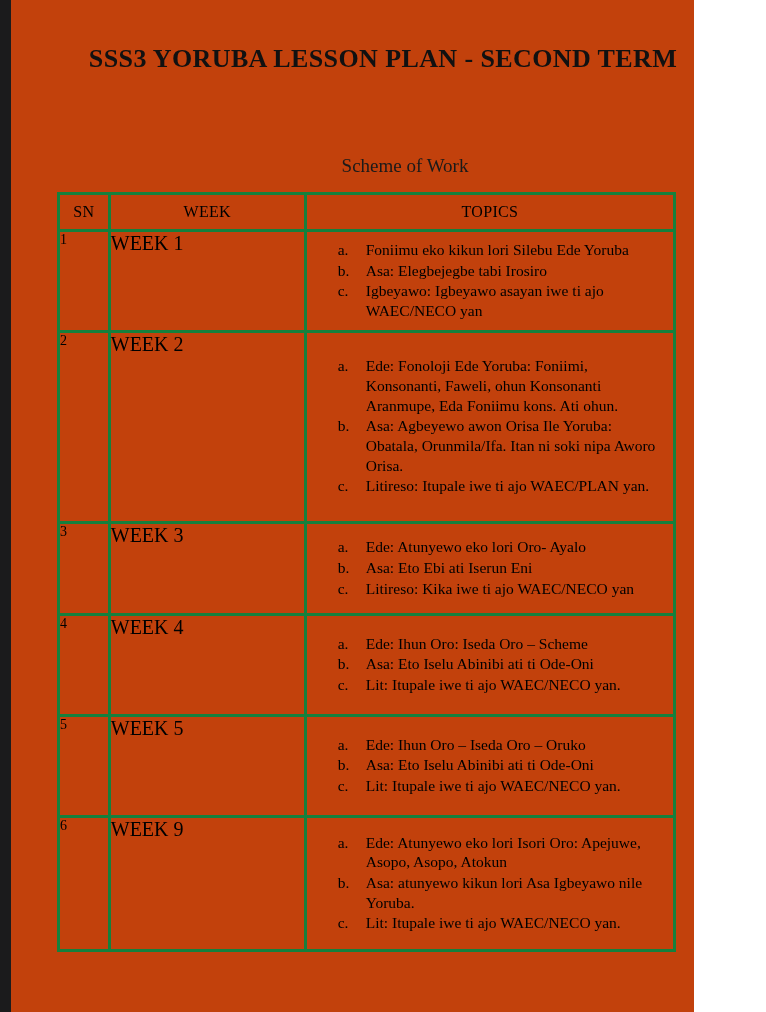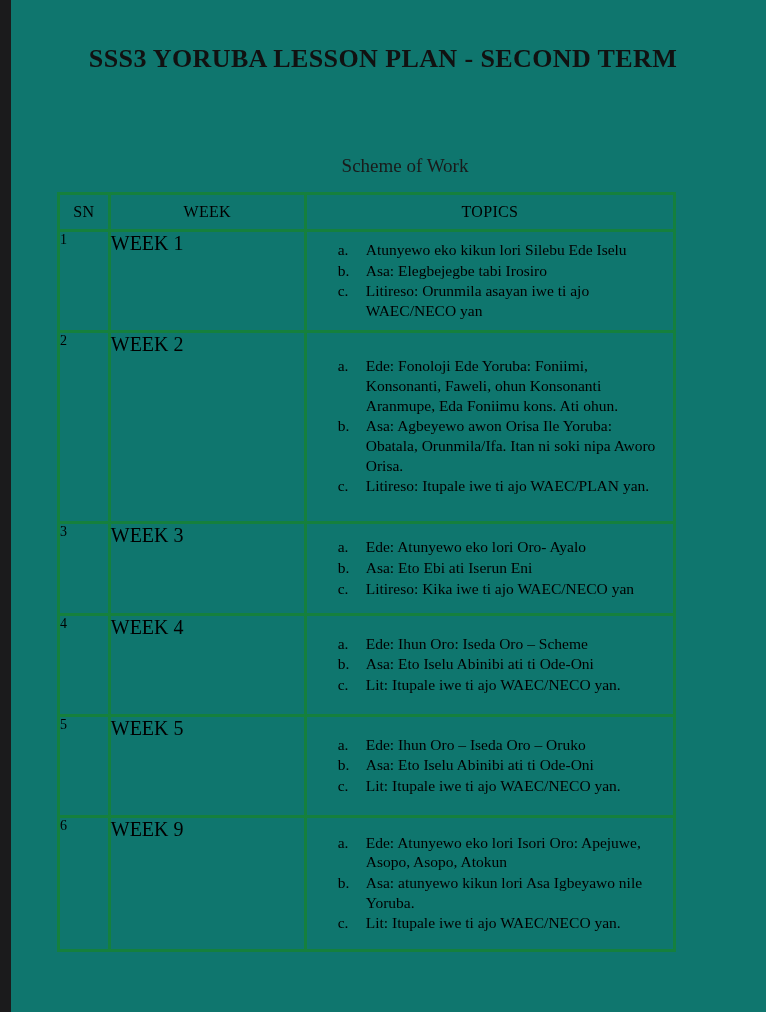--- a/index.html
+++ b/index.html
@@ -25,23 +25,23 @@
     width: 11px;
     height: 1012px;
     background: #1b1b1c;
     z-index: 5;
   }
 
   #page {
     position: absolute;
     left: 0;
     top: 0;
-    width: 766px;
+    width: 694px;
     height: 1012px;
-    background: #0f766e;
+    background: #c2410c;
   }
 
   
   #doc-title {
     position: absolute;
     left: 0;
     top: 44px;
     width: 766px;
     text-align: center;
     font-size: 26px;
@@ -187,23 +187,23 @@
         <th>WEEK</th>
         <th>TOPICS</th>
       </tr>
     </thead>
     <tbody id="table-body">
         <tr class="row-h1">
           <td class="cell-sn">1</td>
           <td class="cell-week">WEEK 1</td>
           <td class="cell-topics v-top">
             <ul class="topic-list">
-              <li><span class="marker">a.</span><span class="topic-text">Atunyewo eko kikun lori Silebu Ede Iselu</span></li>
+              <li><span class="marker">a.</span><span class="topic-text">Foniimu eko kikun lori Silebu Ede Yoruba</span></li>
               <li><span class="marker">b.</span><span class="topic-text">Asa: Elegbejegbe tabi Irosiro</span></li>
-              <li><span class="marker">c.</span><span class="topic-text">Litireso: Orunmila asayan iwe ti ajo WAEC/NECO yan</span></li>
+              <li><span class="marker">c.</span><span class="topic-text">Igbeyawo: Igbeyawo asayan iwe ti ajo WAEC/NECO yan</span></li>
             </ul>
           </td>
         </tr>
         <tr class="row-h2">
           <td class="cell-sn">2</td>
           <td class="cell-week">WEEK 2</td>
           <td class="cell-topics v-center">
             <ul class="topic-list">
               <li><span class="marker">a.</span><span class="topic-text">Ede: Fonoloji Ede Yoruba: Foniimi, Konsonanti, Faweli, ohun Konsonanti Aranmupe, Eda Foniimu kons. Ati ohun.</span></li>
               <li><span class="marker">b.</span><span class="topic-text">Asa:  Agbeyewo awon Orisa Ile Yoruba: Obatala, Orunmila/Ifa. Itan ni soki nipa Aworo Orisa.</span></li>

